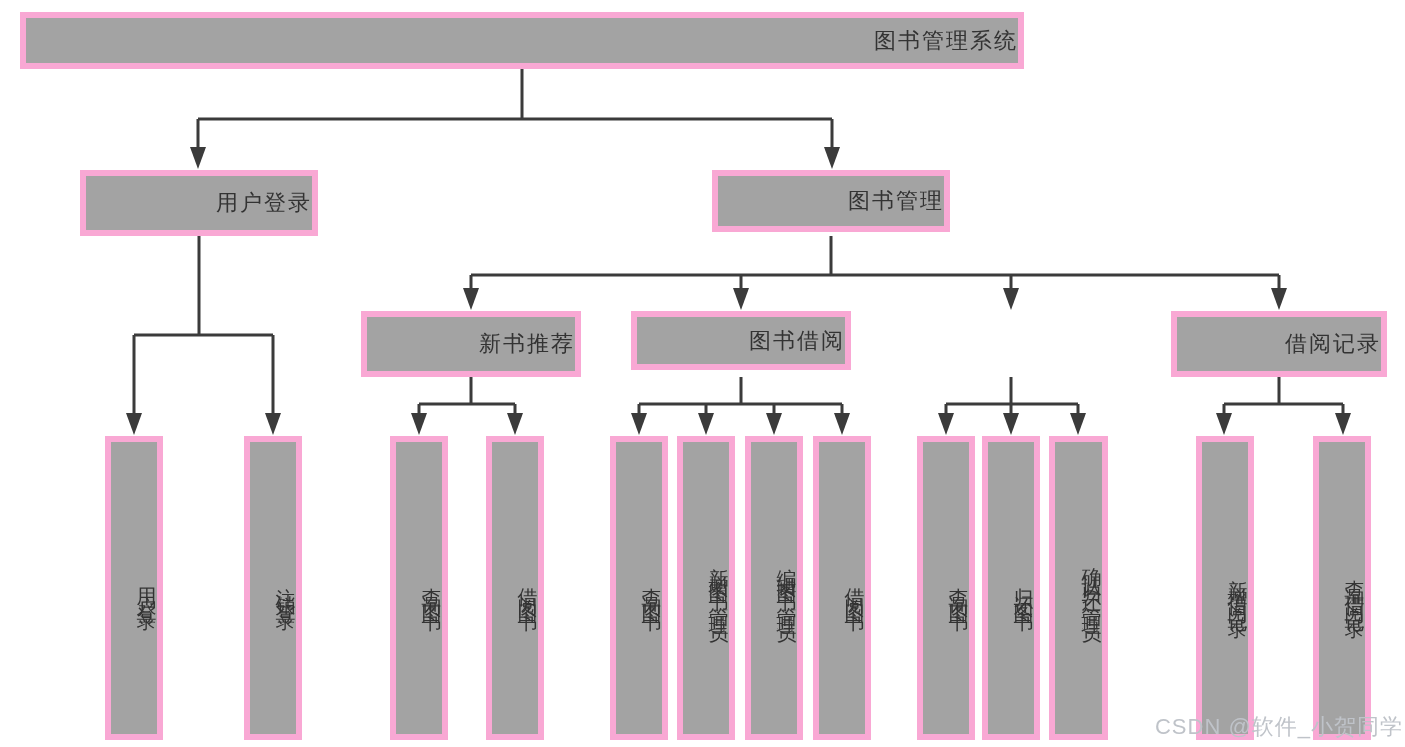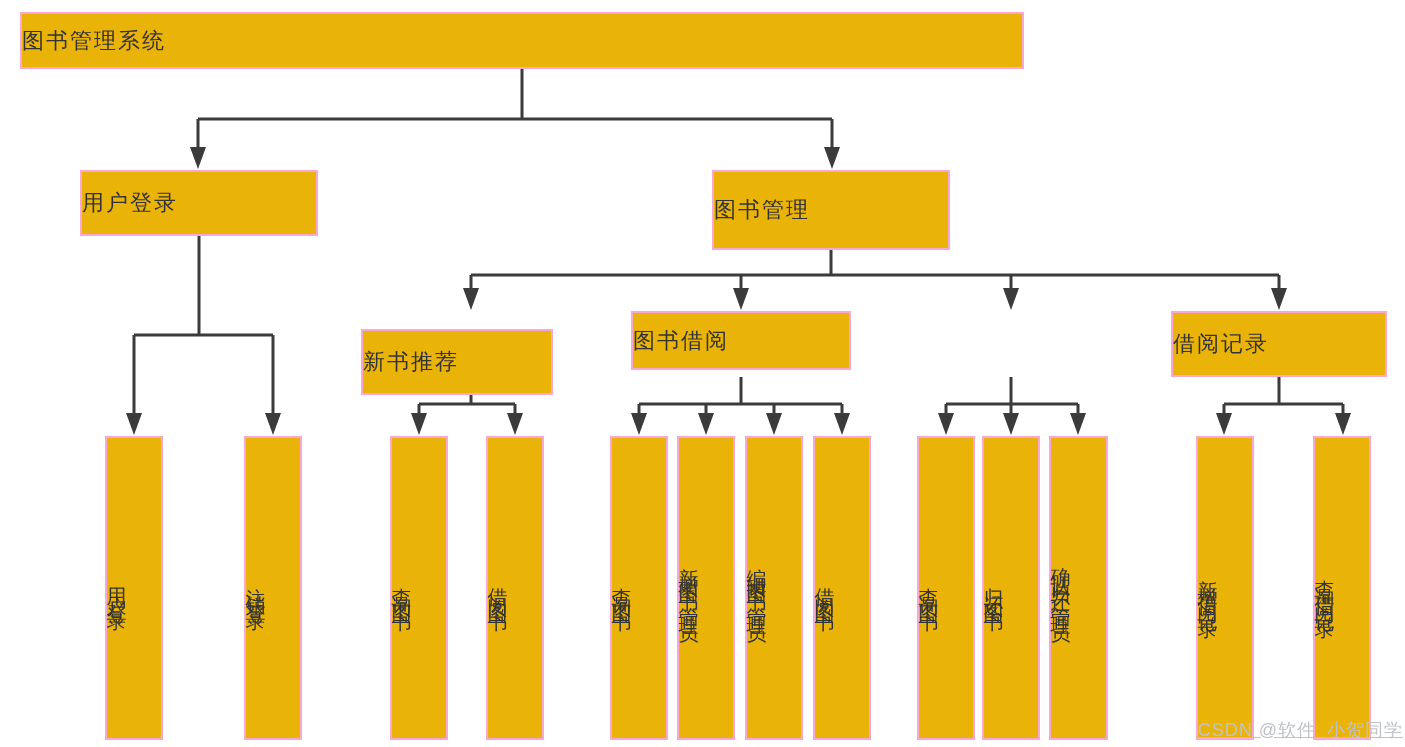--- a/index.html
+++ b/index.html
@@ -13,51 +13,50 @@
     font-family: "Liberation Sans", sans-serif;
   }
   .lines-layer {
     position: absolute;
     left: 0; top: 0;
     width: 1405px; height: 747px;
     pointer-events: none;
   }
   .node {
     position: absolute;
-    background: #eab308;
-    border: 2px solid #f9a8d4;
+    background: #a3a3a3;
+    border: 6px solid #f9a8d4;
     display: flex;
     align-items: center;
-    justify-content: flex-start;
+    justify-content: flex-end;
     color: #333333;
     z-index: 2;
   }
   .node.h span {
     font-size: 22px;
     letter-spacing: 2px;
     white-space: nowrap;
   }
   .node.v span {
     writing-mode: vertical-lr;
     text-orientation: mixed;
     font-size: 20px;
     letter-spacing: 8px;
     line-height: 1;
     white-space: nowrap;
   }
   .watermark {
     position: absolute;
     right: 2px;
     bottom: 5px;
-    font-size: 18px;
+    font-size: 22px;
     color: #bfc3c9;
     letter-spacing: 1px;
     z-index: 10;
     white-space: nowrap;
-    text-decoration: underline;
   }
 </style>
 </head>
 <body>
 
 <div class="canvas">
 
   <svg class="lines-layer" width="1405" height="747" viewBox="0 0 1405 747" xmlns="http://www.w3.org/2000/svg">
     <g stroke="#3b3b3b" stroke-width="3" fill="none">
 
@@ -98,25 +97,25 @@
     </g>
   </svg>
 
   <div class="node h" style="left:20px;top:12px;width:1004px;height:57px">
     <span>图书管理系统</span>
   </div>
 
   <div class="node h" style="left:80px;top:170px;width:238px;height:66px">
     <span>用户登录</span>
   </div>
-  <div class="node h" style="left:712px;top:170px;width:238px;height:80px">
+  <div class="node h" style="left:712px;top:170px;width:238px;height:62px">
     <span>图书管理</span>
   </div>
 
-  <div class="node h" style="left:361px;top:329px;width:192px;height:66px">
+  <div class="node h" style="left:361px;top:311px;width:220px;height:66px">
     <span>新书推荐</span>
   </div>
   <div class="node h" style="left:631px;top:311px;width:220px;height:59px">
     <span>图书借阅</span>
   </div>
   <div class="node h" style="left:1171px;top:311px;width:216px;height:66px">
     <span>借阅记录</span>
   </div>
 
   <div class="node v" style="left:105px;top:436px;width:58px;height:304px">

